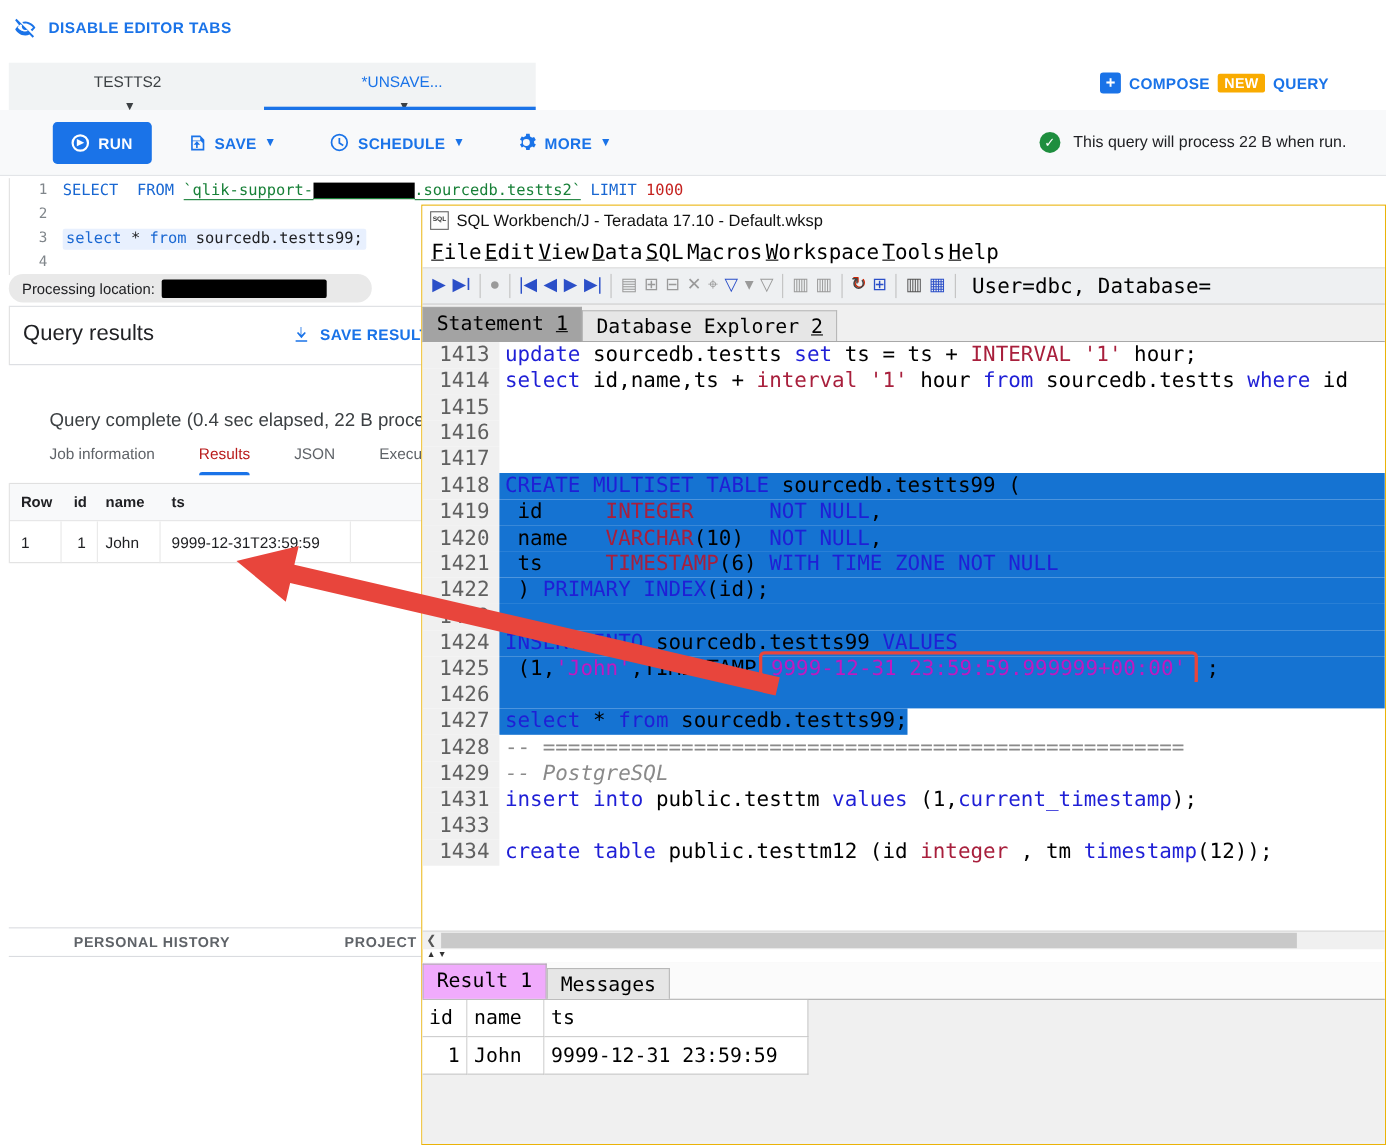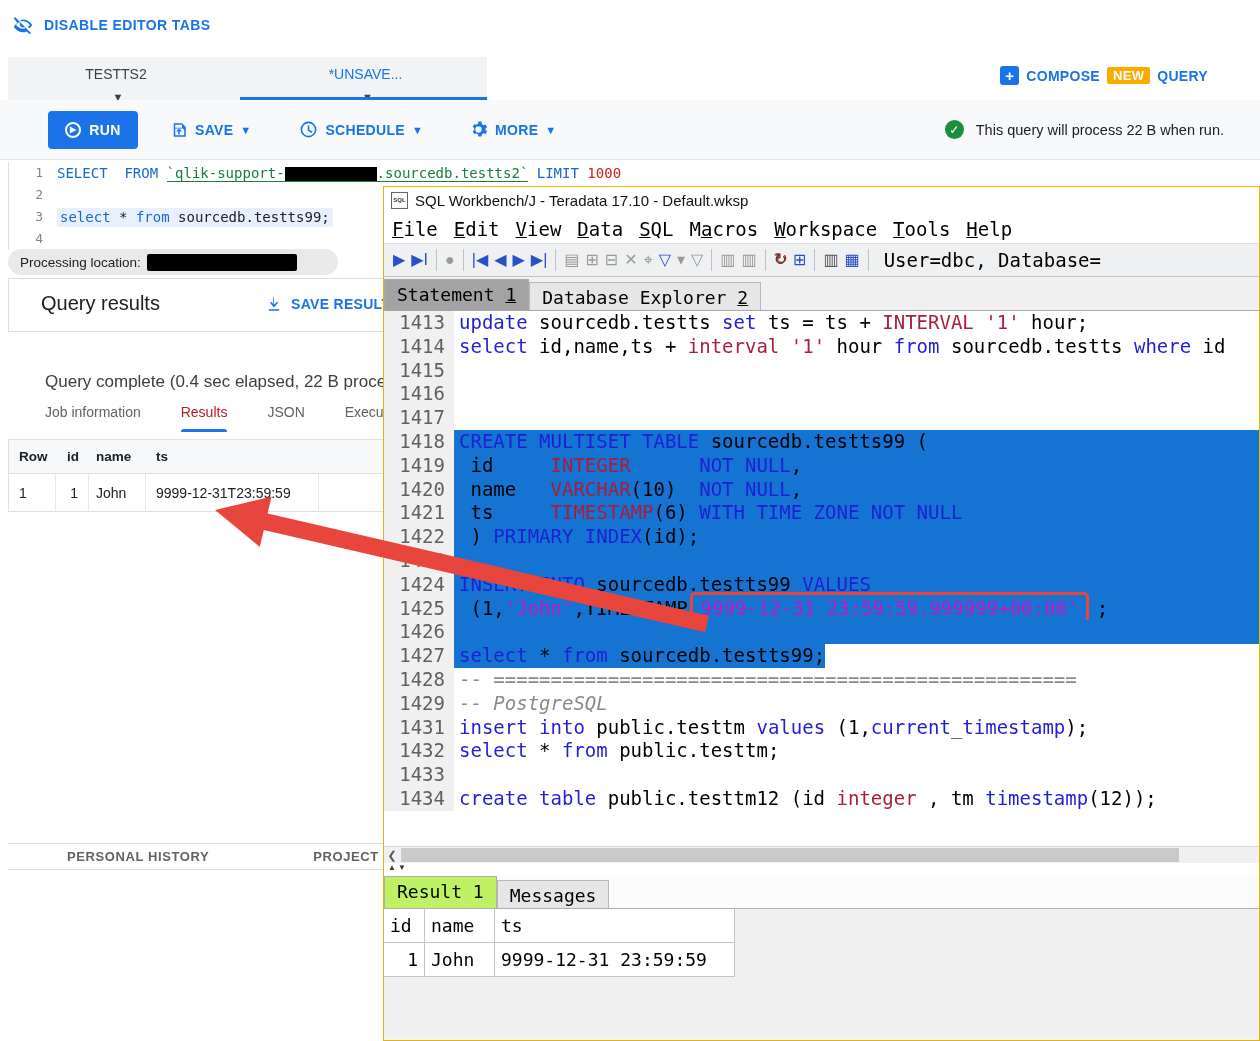--- a/index.html
+++ b/index.html
@@ -47,21 +47,21 @@
   .sg-bn { color:#c5221f; }
   .sg-redact { display:inline-block; background:#000; height:15px; vertical-align:middle; }
   .hl3 { background:#e8f0fe; border-radius:2px; padding:1px 3px 2px 3px; }
 
   .proc-pill { position:absolute; left:8px; top:249px; width:330px; height:26px; background:#e9e9e9;
     border-radius:13px; display:flex; align-items:center; font-size:13.5px; color:#202124; padding-left:12px; gap:6px; }
   .proc-redact { width:150px; height:17px; background:#000; border-radius:2px; }
 
   .qr-divider { position:absolute; left:8px; width:1252px; height:0; border-top:1px solid #dadce0; }
   .qr-header { position:absolute; left:8px; top:279px; width:1252px; height:52px; background:#fff; border-left:1px solid #e0e0e0; }
-  .qr-title { position:absolute; left:32px; top:13px; font-size:20px; color:#202124; }
+  .qr-title { position:absolute; left:12px; top:13px; font-size:20px; color:#202124; }
   .save-results { position:absolute; left:256px; top:16px; display:flex; align-items:center; gap:8px;
     color:#1a73e8; font-weight:bold; font-size:14px; letter-spacing:.3px; }
 
   .qr-complete { position:absolute; left:45px; top:372px; font-size:17px; color:#3c4043; }
   .qr-tabs { position:absolute; left:45px; top:404px; display:flex; gap:40px; font-size:14px; color:#5f6368; }
   .qr-tab { padding-bottom:12px; position:relative; white-space:nowrap; }
   .qr-tab.active { color:#b91c1c; font-weight:normal; }
   .qr-tab.active::after { content:""; position:absolute; left:0; right:0; bottom:0; height:3px; background:#1a73e8; border-radius:3px 3px 0 0; }
 
   .bq-table { position:absolute; left:8px; top:439px; width:1252px; border-left:1px solid #e0e0e0; }
@@ -79,21 +79,21 @@
   .hist-personal { margin-left:59px; }
   .hist-project { margin-left:104px; }
 
   
   .wb-window { position:absolute; left:383px; top:186px; width:877px; height:855px; background:#fff;
     border:1px solid #eab308; overflow:hidden; z-index:10; }
   .wb-titlebar { height:26px; display:flex; align-items:center; gap:7px; padding-left:7px; background:#fff; }
   .wb-appicon { width:17px; height:17px; background:#fdfdfd; border:1px solid #666; font-size:6px; font-weight:bold;
     color:#333; display:flex; align-items:center; justify-content:center; }
   .wb-title { font-size:15px; color:#111; }
-  .wb-menubar { height:30px; display:flex; align-items:flex-end; gap:16px; padding-left:8px; background:#fff;
+  .wb-menubar { height:30px; display:flex; align-items:flex-end; gap:3px; padding-left:8px; background:#fff;
     font-family:"DejaVu Sans Mono", monospace; font-size:19px; color:#000; }
   .wb-menu-item { line-height:28px; cursor:pointer; }
   .wb-toolbar { height:34px; background:#eef0f2; border-top:1px solid #dcdcdc; border-bottom:1px solid #c4c4c4;
     display:flex; align-items:center; padding-left:6px; }
   .tbi { font-size:16px; margin:0 3px; line-height:1; cursor:pointer; }
   .tbi.blue { color:#2b4fc8; } .tbi.gray { color:#9a9a9a; } .tbi.dark { color:#555; } .tbi.red { color:#444; text-shadow:1px -1px 0 #cc2200; }
   .tbsep { width:1px; height:22px; background:#c0c0c0; margin:0 5px; }
   .wb-session { font-family:"DejaVu Sans Mono", monospace; font-size:19px; color:#000; margin-left:10px; white-space:nowrap; }
 
   .wb-tabs { height:34px; background:#f0f0f0; display:flex; align-items:flex-end; border-bottom:1px solid #a8a8a8; }
@@ -117,21 +117,21 @@
     margin:-6px -4px -6px 2px; line-height:normal; }
 
   .wb-hscroll { height:17px; background:#f0f0f0; border-top:1px solid #d8d8d8; position:relative; }
   .hs-btn { position:absolute; left:0; top:0; width:16px; height:16px; font-size:11px; color:#555; text-align:center; line-height:16px; }
   .hs-thumb { position:absolute; left:17px; top:1px; width:778px; height:14px; background:#c9c9c9; }
   .wb-splitbtns { height:12px; font-size:8px; color:#333; padding-left:4px; line-height:10px; letter-spacing:2px; }
 
   .wb-results { height:auto; background:#f2f2f2; min-height:167px; }
   .wb-rtabs { display:flex; align-items:flex-end; height:33px; background:#fbfbfb; }
   .wb-rtab { font-family:"DejaVu Sans Mono", monospace; font-size:18px; padding:4px 12px; cursor:pointer; }
-  .wb-rtab.active { background:#bef264; border:1px solid #b0b0b0; border-bottom:none; height:32px;margin-top:43px; }
+  .wb-rtab.active { background:#f0abfc; border:1px solid #b0b0b0; border-bottom:none; height:32px;margin-top:43px; }
   .wb-rtab.inactive { background:#e6e6e6; border:1px solid #b8b8b8; border-bottom:none; height:28px; }
   .wb-grid { font-family:"DejaVu Sans Mono", monospace; font-size:18px; border-top:1px solid #b0b0b0; background:#f0f0f0; padding-bottom:60px; }
   .wb-grow { display:flex; }
   .wb-gc { background:#fff; border-right:1px solid #c4c4c4; border-bottom:1px solid #c4c4c4; height:34px; line-height:33px; padding:0 6px; }
   .gc-id { width:41px; } .gc-name { width:70px; } .gc-ts { width:240px; }
   .gc-num { text-align:right; }
 
   
   .overlay-svg { position:absolute; left:0; top:0; z-index:40; pointer-events:none; }
 </style>
@@ -394,24 +394,20 @@
         </div>
         <div class="cline">
           <span class="gut">1429</span>
           <div class="code"><span class="sg-ci">-- PostgreSQL</span></div>
         </div>
         <div class="cline">
           <span class="gut">1431</span>
           <div class="code"><span class="sg-k">insert into</span><span> public.testtm </span><span class="sg-k">values</span><span> (1,</span><span class="sg-k">current_timestamp</span><span>);</span></div>
         </div>
         <div class="cline">
-          <span class="gut">1432</span>
-          <div class="code"><span class="sg-k">select</span><span> * </span><span class="sg-k">from</span><span> public.testtm;</span></div>
-        </div>
-        <div class="cline">
           <span class="gut">1433</span>
           <div class="code"></div>
         </div>
         <div class="cline">
           <span class="gut">1434</span>
           <div class="code"><span class="sg-k">create table</span><span> public.testtm12 (id </span><span class="sg-d">integer</span><span> , tm </span><span class="sg-k">timestamp</span><span>(12));</span></div>
         </div>
       </div>
     <div class="wb-hscroll">
       <div class="hs-btn">❮</div>

